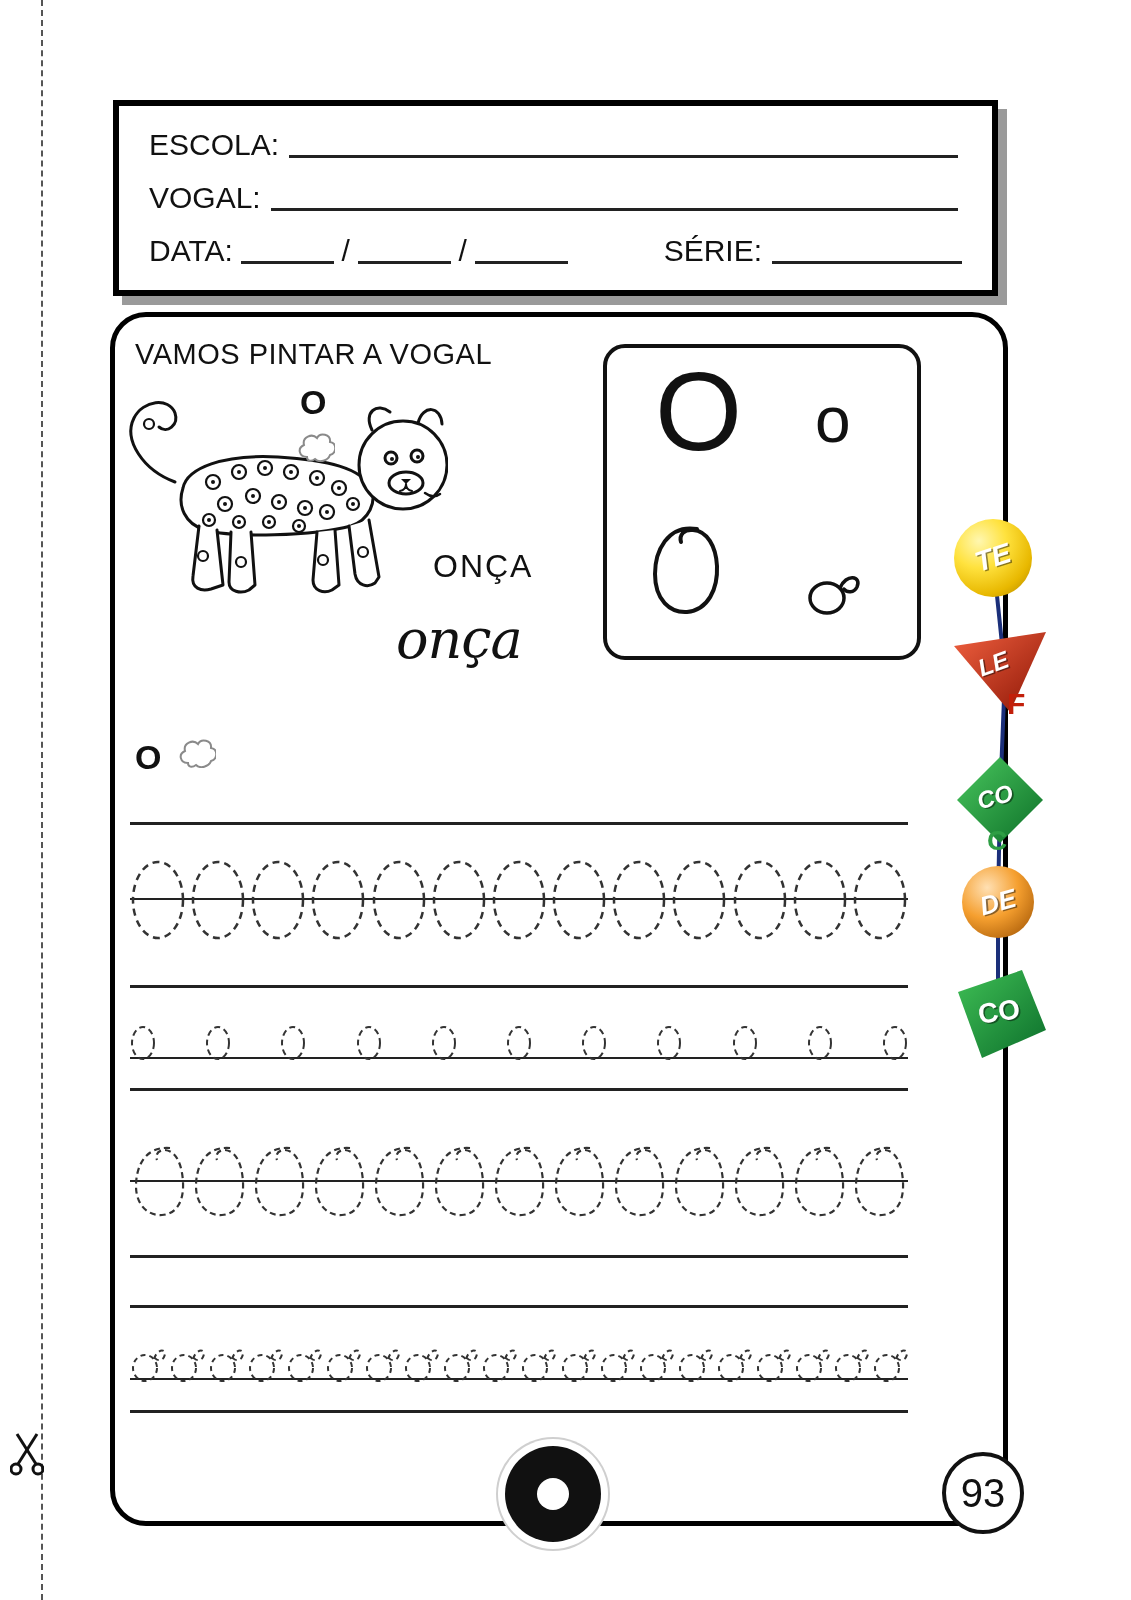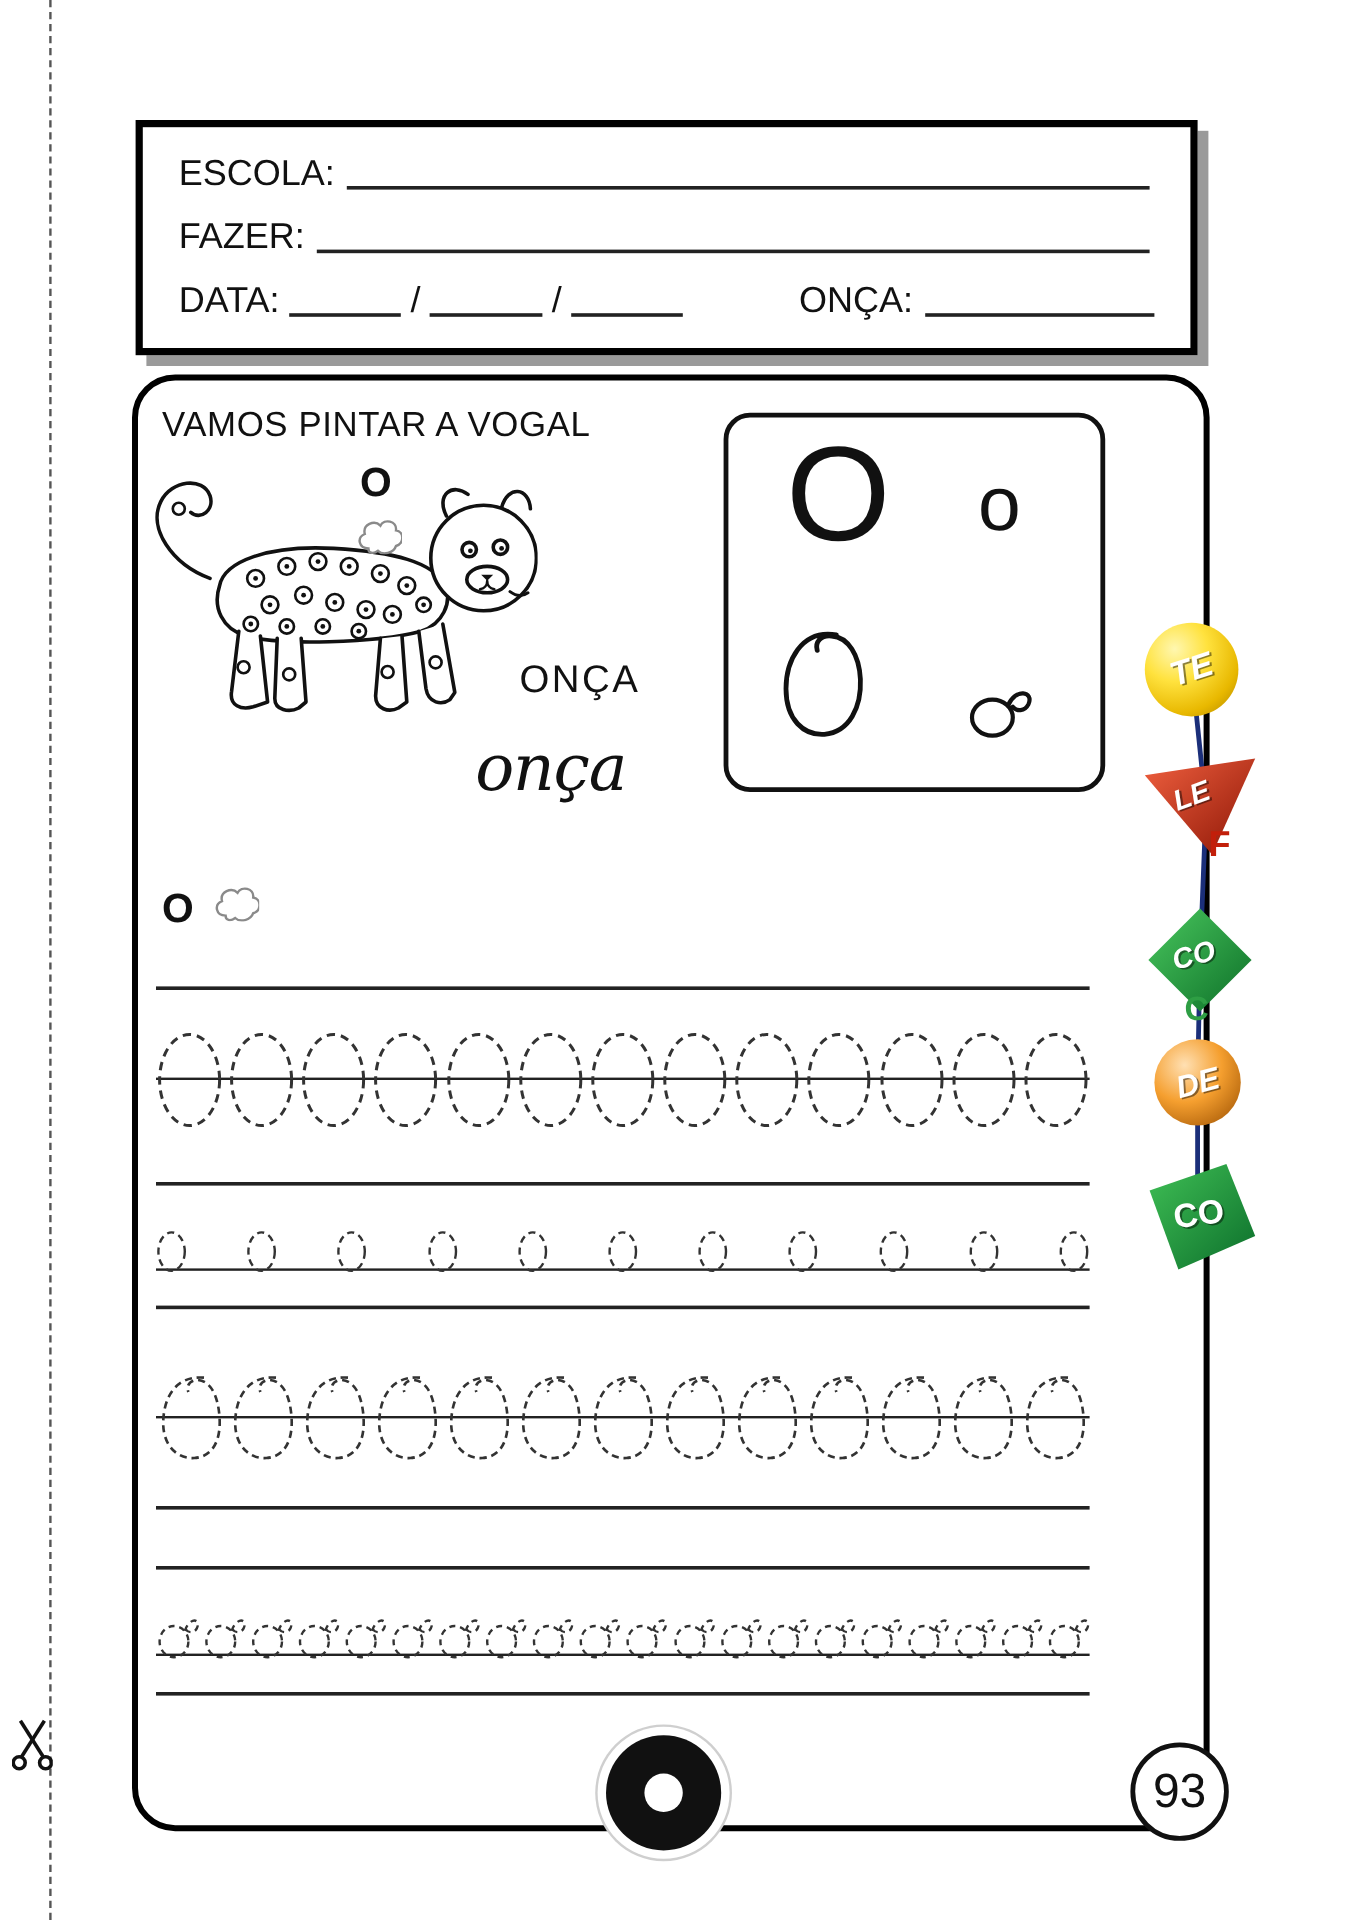--- a/index.html
+++ b/index.html
@@ -105,32 +105,32 @@
       </g>
     </svg>
   </div>
 
   <div class="abs header-box">
     <div class="h-row">
       <span>ESCOLA:</span>
       <span class="fill-line"></span>
     </div>
     <div class="h-row">
-      <span>FAZER:</span>
+      <span>VOGAL:</span>
       <span class="fill-line"></span>
     </div>
     <div class="h-row">
       <span>DATA:</span>
       <span class="short-line"></span>
       <span>/</span>
       <span class="short-line"></span>
       <span>/</span>
       <span class="short-line"></span>
       <span class="spacer"></span>
-      <span>ONÇA:</span>
+      <span>SÉRIE:</span>
       <span class="serie-line"></span>
     </div>
   </div>
 
   <div class="abs main-box"></div>
 
   <div class="abs sec-title title1">
     <span>VAMOS PINTAR A VOGAL</span>
     <span class="sec-letter">O</span>
     <span class="cloud">

